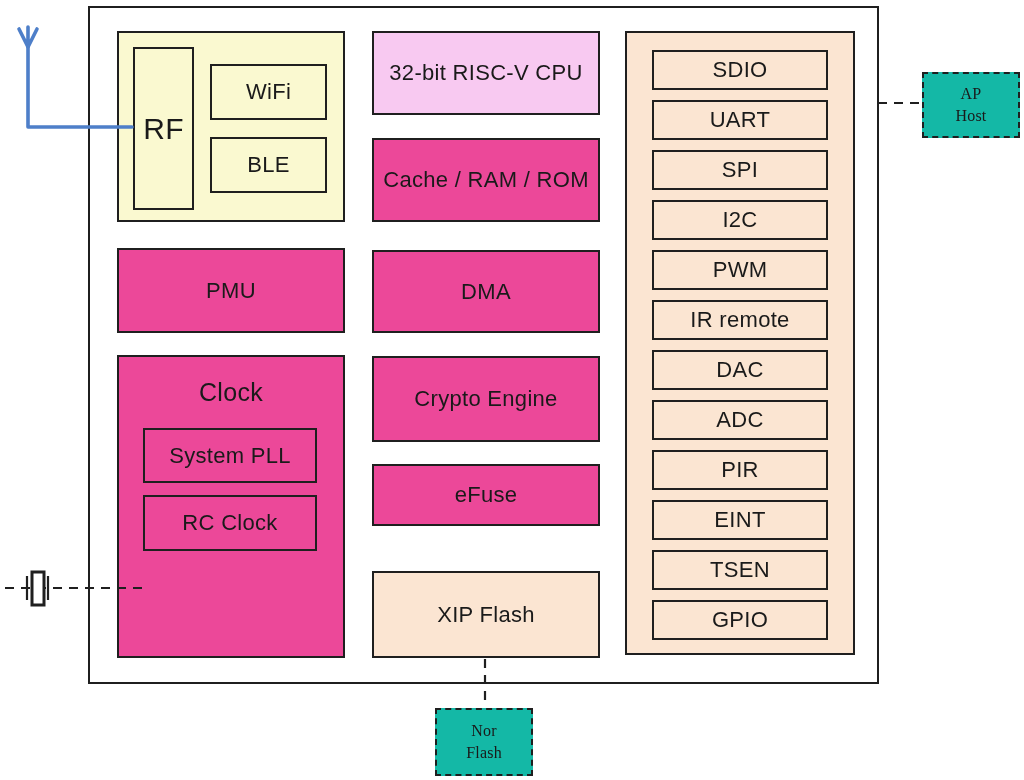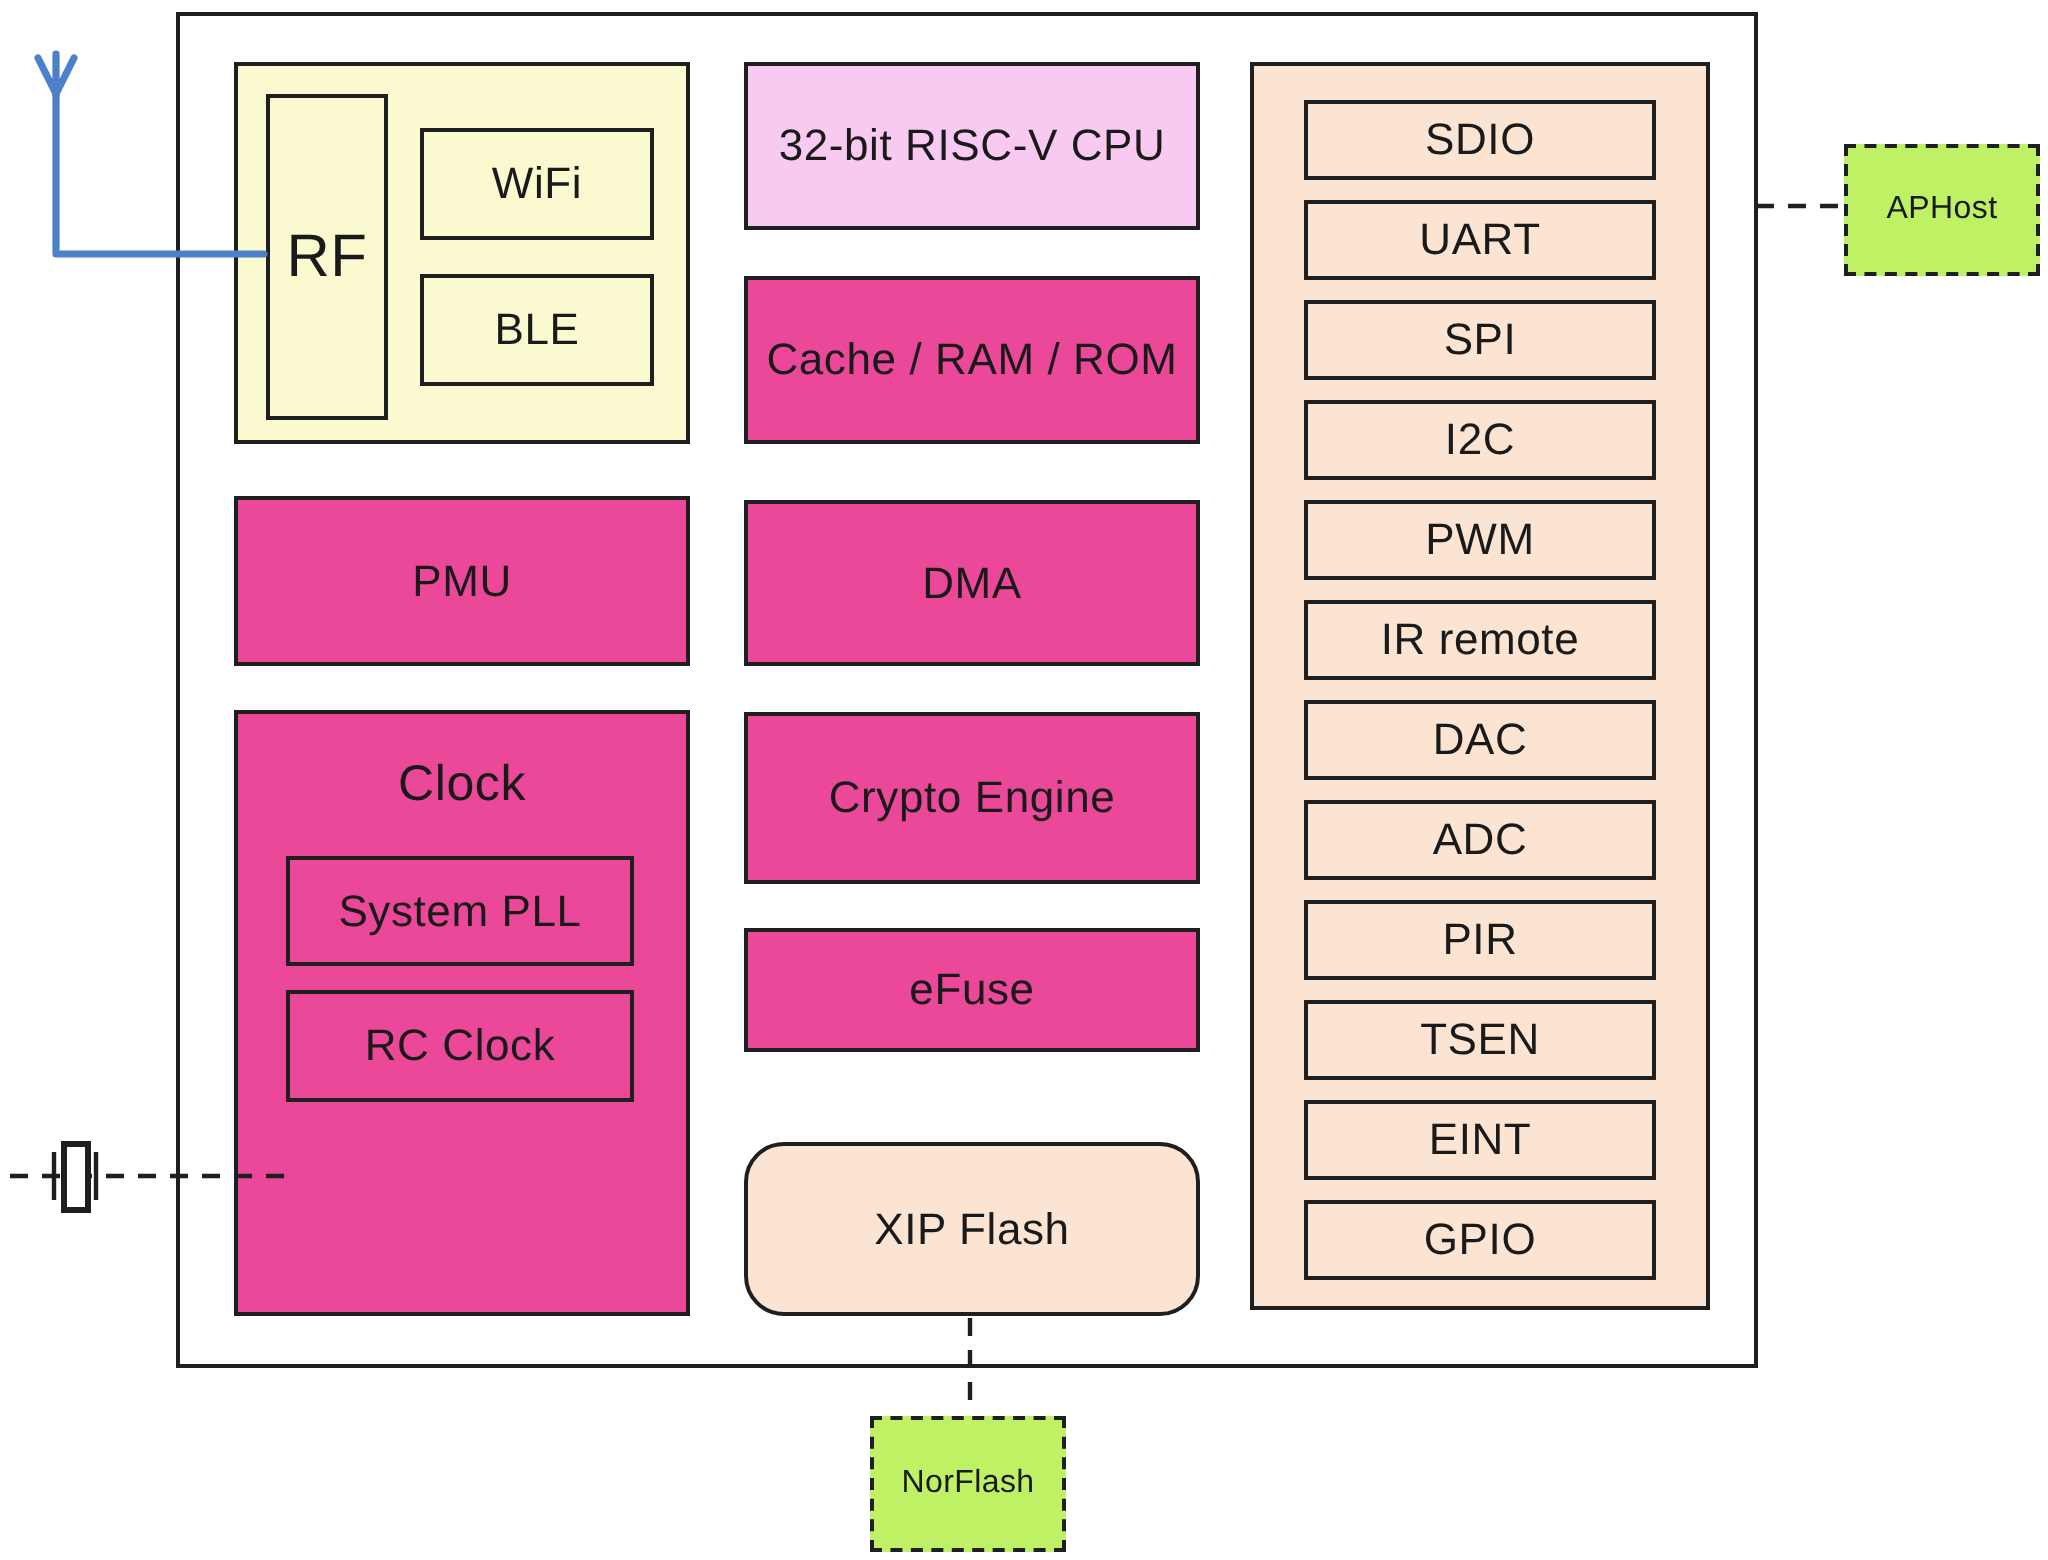--- a/index.html
+++ b/index.html
@@ -33,31 +33,31 @@
     display:flex;align-items:center;justify-content:center;font-size:25px;}
   .b-syspll{left:143px;top:428px;width:174px;height:55px;}
   .b-rcclock{left:143px;top:495px;width:174px;height:56px;}
   .b-xtal{left:143px;top:562px;width:174px;height:56px;}
   
   .b-cpu{left:372px;top:31px;width:228px;height:84px;}
   .b-mem{left:372px;top:138px;width:228px;height:84px;}
   .b-dma{left:372px;top:250px;width:228px;height:83px;}
   .b-crypto{left:372px;top:356px;width:228px;height:86px;}
   .b-efuse{left:372px;top:464px;width:228px;height:62px;}
-  .b-xip{left:372px;top:571px;width:228px;height:87px;border-radius:20px;}
+  .b-xip{left:372px;top:571px;width:228px;height:87px;}
   
   .b-periphgroup{left:625px;top:31px;width:230px;height:624px;
     justify-content:flex-start;align-items:center;flex-direction:column;
     padding-top:17px;gap:10px;display:flex;}
   .periph{position:relative;box-sizing:border-box;border:2px solid var(--line);
     background:var(--peach);width:176px;height:40px;flex:0 0 40px;
     display:flex;align-items:center;justify-content:center;font-size:22px;}
   
-  .dashed{border:2px dashed var(--line);background:#bef264;flex-direction:row;
-    font-size:16px;line-height:1.35;letter-spacing:.2px;}
+  .dashed{border:2px dashed var(--line);background:#14b8a6;flex-direction:column;
+    font-size:16px;line-height:1.35;letter-spacing:.2px;font-family:Liberation Serif, serif;}
   .b-aphost{left:922px;top:72px;width:98px;height:66px;}
   .b-norflash{left:435px;top:708px;width:98px;height:68px;}
   .overlay{position:absolute;left:0;top:0;width:1024px;height:780px;
     pointer-events:none;}
   .k-line{stroke:var(--line);stroke-width:2.2;fill:none;}
   .k-dash{stroke-dasharray:9 7;}
   .ant{stroke:var(--blue);stroke-width:3.6;fill:none;stroke-linecap:round;
     stroke-linejoin:round;}
   .xtalrect{fill:#fff;stroke:var(--line);stroke-width:3;}
 </style>
@@ -133,24 +133,24 @@
     <div class="periph">
         <span>DAC</span>
       </div>
     <div class="periph">
         <span>ADC</span>
       </div>
     <div class="periph">
         <span>PIR</span>
       </div>
     <div class="periph">
-        <span>TSEN</span>
+        <span>EINT</span>
       </div>
     <div class="periph">
-        <span>EINT</span>
+        <span>TSEN</span>
       </div>
     <div class="periph">
         <span>GPIO</span>
       </div>
   </div>
 
   <div class="box dashed b-aphost">
     <span>AP</span>
     <span>Host</span>
   </div>

